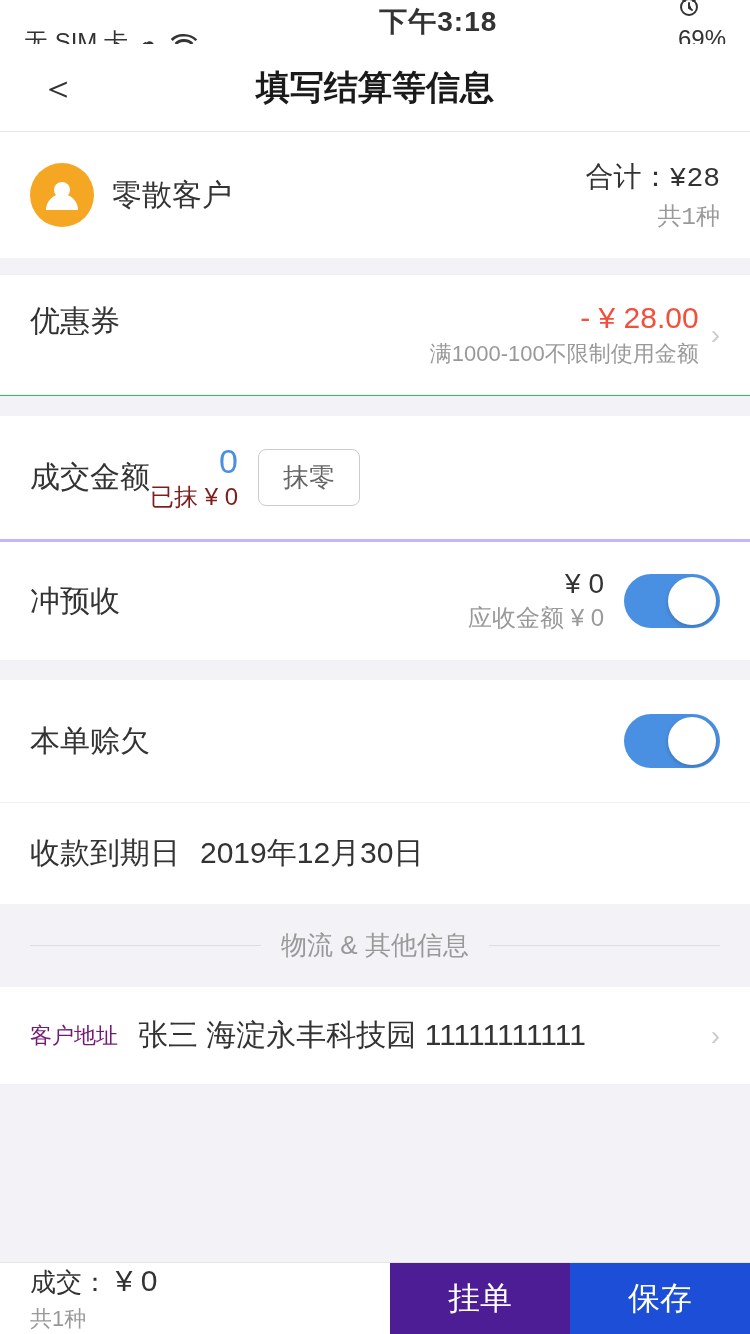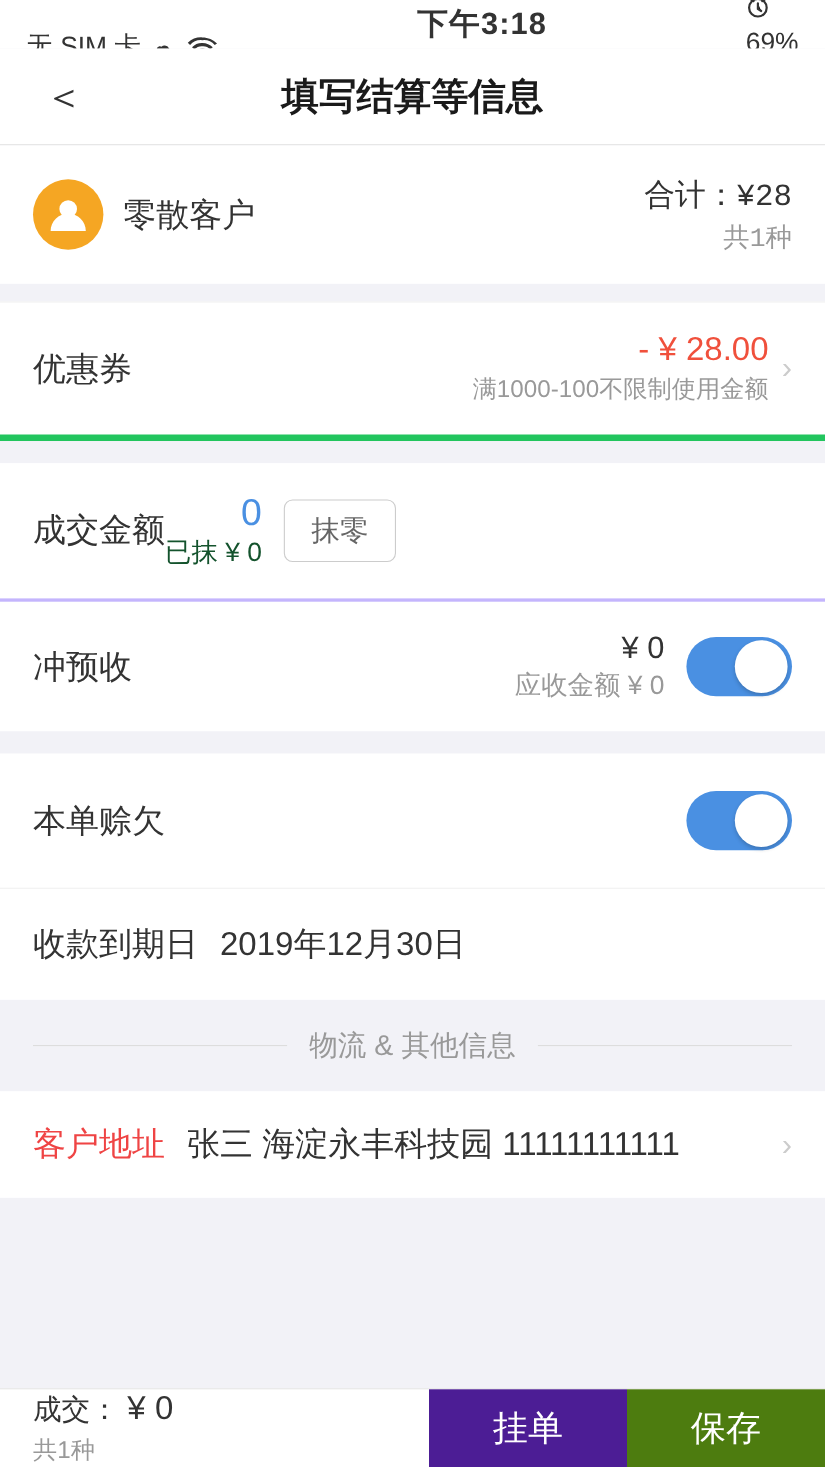--- a/index.html
+++ b/index.html
@@ -121,24 +121,23 @@
       font-size: 24px;
       color: #999;
       margin-top: 4px;
     }
 
     
     .coupon-section {
       background: #fff;
       padding: 26px 30px;
       display: flex;
-      align-items: center;
       justify-content: space-between;
       border-top: 1px solid #f0f0f0;
-      border-bottom: 6px solid #22c55e;
+      border-bottom: 1px solid #22c55e;
     }
     .coupon-label {
       font-size: 30px;
       color: #333;
     }
     .coupon-right {
       display: flex;
       align-items: center;
       gap: 12px;
     }
@@ -196,21 +195,21 @@
       border: 1.5px solid #ccc;
       border-radius: 8px;
       padding: 10px 24px;
       font-size: 26px;
       color: #666;
       background: #fff;
       cursor: pointer;
     }
     .transaction-sub {
       font-size: 24px;
-      color: #14532d;
+      color: #7f1d1d;
     }
 
     
     .advance-row {
       display: flex;
       align-items: center;
       justify-content: space-between;
       padding: 26px 30px;
     }
     .advance-label {
@@ -312,22 +311,22 @@
 
     
     .address-section {
       background: #fff;
       padding: 28px 30px;
       display: flex;
       align-items: center;
       justify-content: space-between;
     }
     .address-label {
-      font-size: 30px;
-      color: #ef4444;
+      font-size: 22px;
+      color: #701a75;
       flex-shrink: 0;
       margin-right: 20px;
     }
     .address-value {
       font-size: 30px;
       color: #333;
       flex: 1;
     }
 
     
@@ -380,21 +379,21 @@
       font-weight: 500;
       color: #fff;
       cursor: pointer;
       border: none;
       outline: none;
     }
     .btn-pending {
       background: #4c1d95;
     }
     .btn-save {
-      background: #4d7c0f;
+      background: #1d4ed8;
       text-align: right;
     }
   </style>
 </head>
 <body>
 
 <div class="status-bar">
   <div class="status-left">
     <span>无 SIM 卡 ☁</span>
     <svg width="30" height="22" viewBox="0 0 30 22" fill="none">

